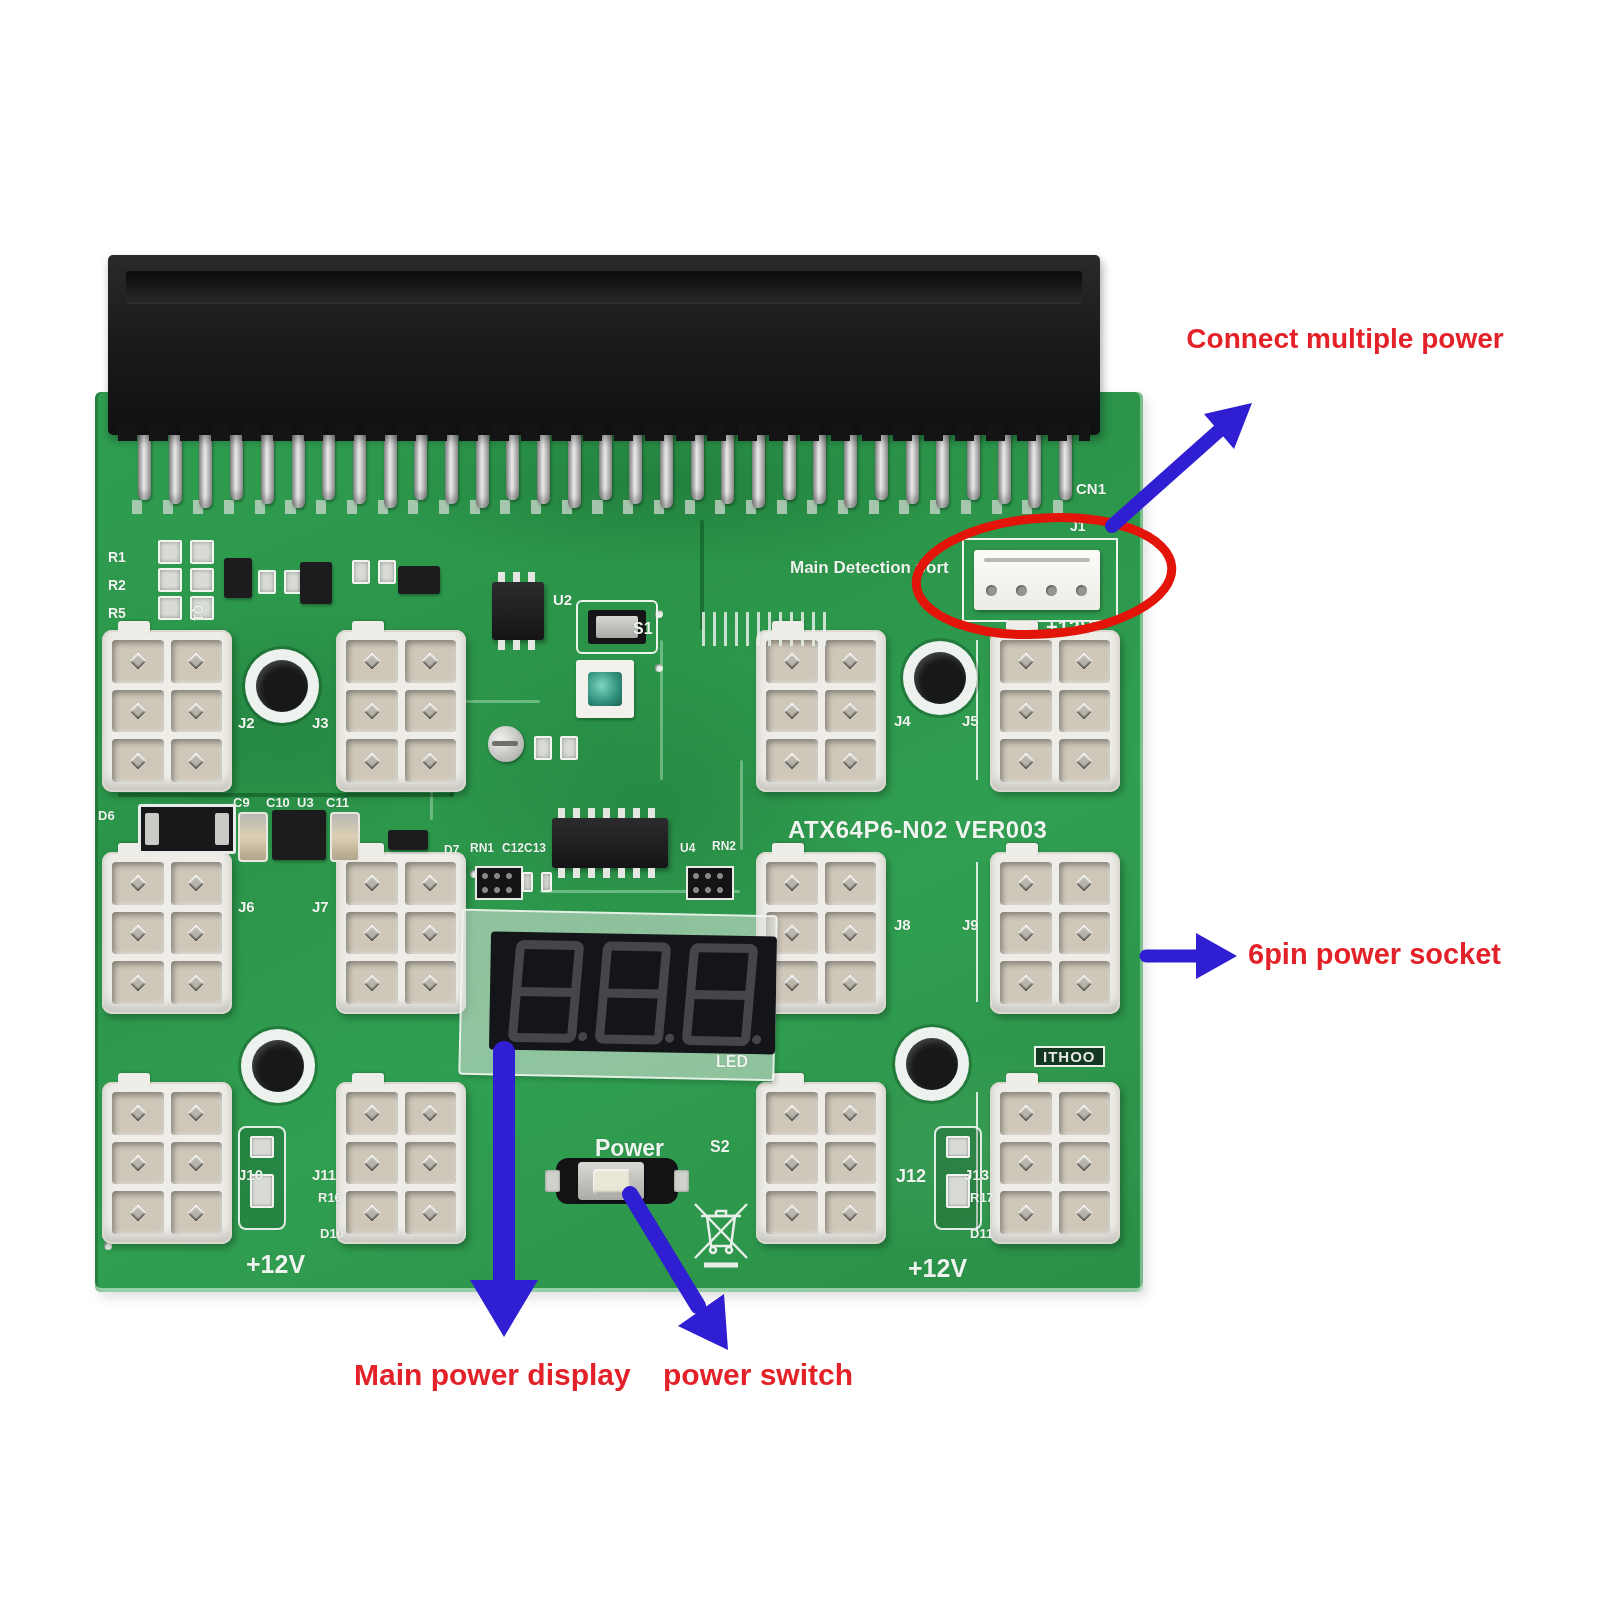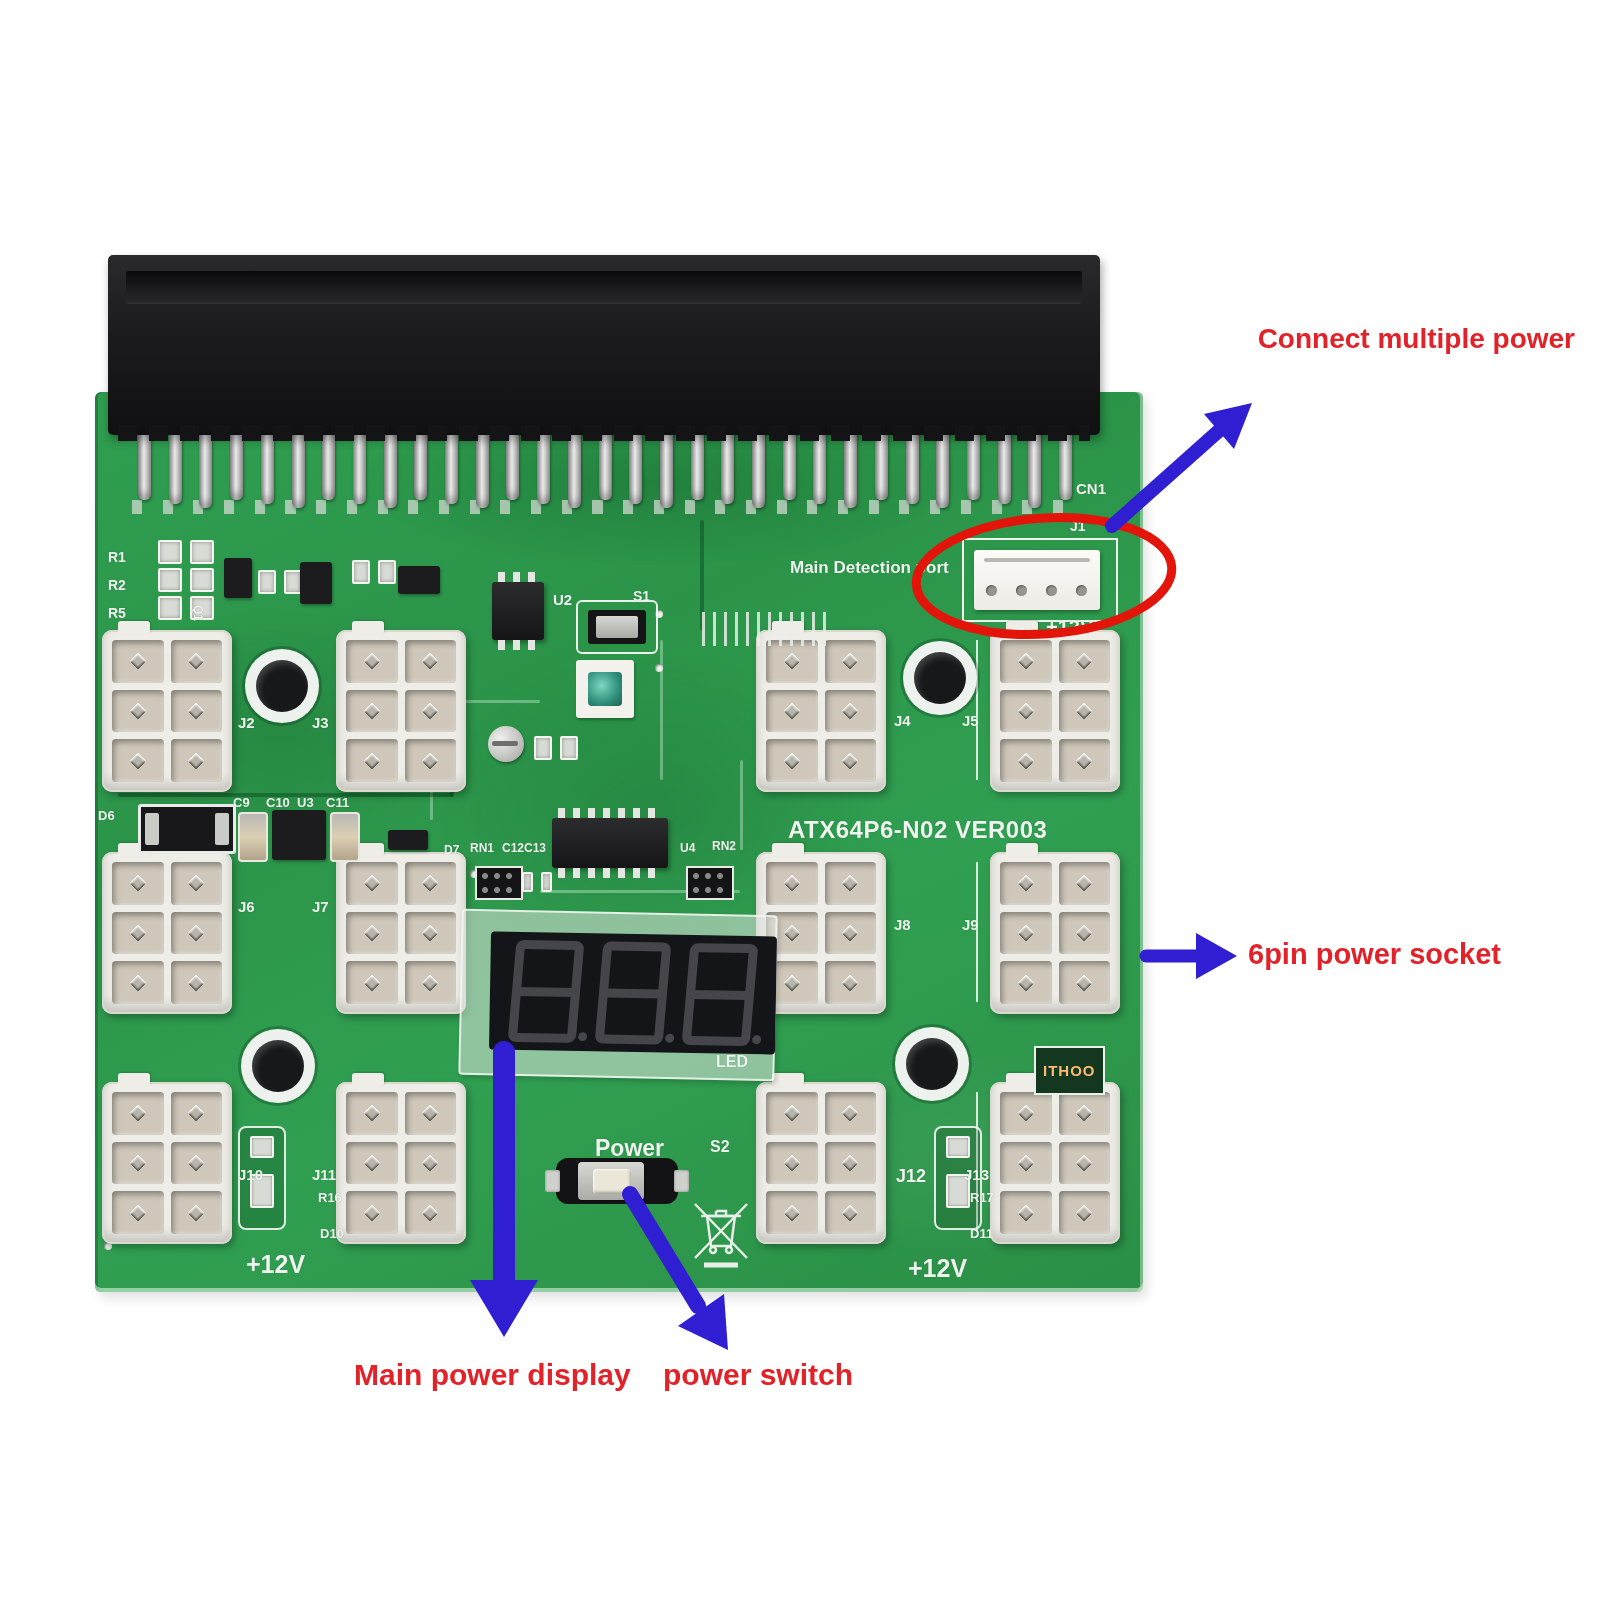--- a/index.html
+++ b/index.html
@@ -29,22 +29,22 @@
              background:repeating-linear-gradient(90deg,#141416 0 19px, rgba(20,20,22,0) 19px 31px);}
   .pinrow{position:absolute;left:138px;top:418px;width:940px;height:100px;z-index:3;}
   .pin{position:absolute;top:0;width:13px;border-radius:0 0 6px 6px;
        background:linear-gradient(90deg,#8f8f8f,#ececec 45%,#9a9a9a);
        box-shadow:1px 2px 3px rgba(0,0,0,.35), inset 0 -6px 6px rgba(0,0,0,.25);}
   .padrow{position:absolute;left:132px;top:500px;width:935px;height:14px;opacity:.75;z-index:3;
        background:repeating-linear-gradient(90deg,#cfd8cf 0 10px, transparent 10px 30.7px);}
   
   .sk{position:absolute;color:#eef4ee;font-weight:bold;white-space:nowrap;z-index:6;
       text-shadow:0 0 1px rgba(0,30,8,.35);}
-  .badge{position:absolute;z-index:6;background:#14381f;border:2px solid #e9f0e9;color:#fdba74;
-      font-weight:bold;font-size:15px;letter-spacing:1px;padding:14px 7px;}
+  .badge{position:absolute;z-index:6;background:#14381f;border:2px solid #e9f0e9;color:#e5e5e5;
+      font-weight:bold;font-size:15px;letter-spacing:1px;padding:0 7px;}
   
   .socket{position:absolute;width:130px;height:162px;background:#efede7;border-radius:10px;z-index:5;
           box-shadow:inset 0 0 0 2px #dbd8d0, inset 0 -8px 12px rgba(0,0,0,.18),
                      3px 4px 7px rgba(0,0,0,.28);}
   .socket::before{content:'';position:absolute;top:-9px;left:16px;width:32px;height:13px;
           background:#efede7;border-radius:3px;box-shadow:1px -1px 2px rgba(0,0,0,.18);}
   .socket-body{position:absolute;left:10px;top:10px;right:10px;bottom:10px;display:grid;
           grid-template-columns:repeat(2,1fr);grid-template-rows:repeat(3,1fr);gap:7px;}
   .well{background:#cfc8ba;border-radius:4px;position:relative;
         box-shadow:inset 2px 3px 6px rgba(0,0,0,.38), inset -2px -2px 3px rgba(255,255,255,.45);}
@@ -366,21 +366,21 @@
   <div class="sk" style="left:108px;top:549px;font-size:14px">R1</div>
   <div class="sk" style="left:108px;top:577px;font-size:14px">R2</div>
   <div class="sk" style="left:108px;top:605px;font-size:14px">R5</div>
   <div class="sk" style="left:190px;top:606px;font-size:12px;transform:rotate(90deg)">Q1</div>
 
   <div class="chip pins-v" style="left:492px;top:582px;width:52px;height:58px"></div>
   <div class="sk" style="left:553px;top:591px;font-size:15px">U2</div>
   <div class="s1box">
       <i></i>
     </div>
-  <div class="sk" style="left:633px;top:588px;font-size:14px">S1</div>
+  <div class="sk" style="left:633px;top:620px;font-size:16px">S1</div>
   <div class="mark-row"></div>
   <div class="rgb"></div>
   <div class="trimmer"></div>
   <div class="padpair" style="left:534px;top:736px;width:44px">
       <i></i>
       <i></i>
     </div>
 
   <div class="sk" style="left:98px;top:808px;font-size:13px">D6</div>
   <div class="diode"></div>
@@ -467,20 +467,20 @@
     <g stroke="#2f1ed2" fill="#2f1ed2">
       <path d="M504 1052 L504 1284" stroke-width="22" stroke-linecap="round" fill="none"></path>
       <polygon points="504,1337 470,1280 538,1280" stroke="none"></polygon>
     </g>
     <g stroke="#2f1ed2" fill="#2f1ed2">
       <path d="M630 1194 L698 1306" stroke-width="16" stroke-linecap="round" fill="none"></path>
       <polygon points="728,1350 724,1294 678,1326" stroke="none"></polygon>
     </g>
   </svg>
 
-  <div class="note" style="left:1115px;top:318px;width:460px;text-align:right;font-size:28px;line-height:41px">
+  <div class="note" style="left:1115px;top:318px;width:460px;text-align:center;font-size:28px;line-height:41px">
     <div>Connect multiple power</div>
   </div>
   <div class="note" style="left:1248px;top:938px;font-size:29px">6pin power socket</div>
   <div class="note" style="left:354px;top:1358px;font-size:30px">Main power display</div>
   <div class="note" style="left:663px;top:1358px;font-size:30px">power switch</div>
 
 </div>
 
 </body></html>

